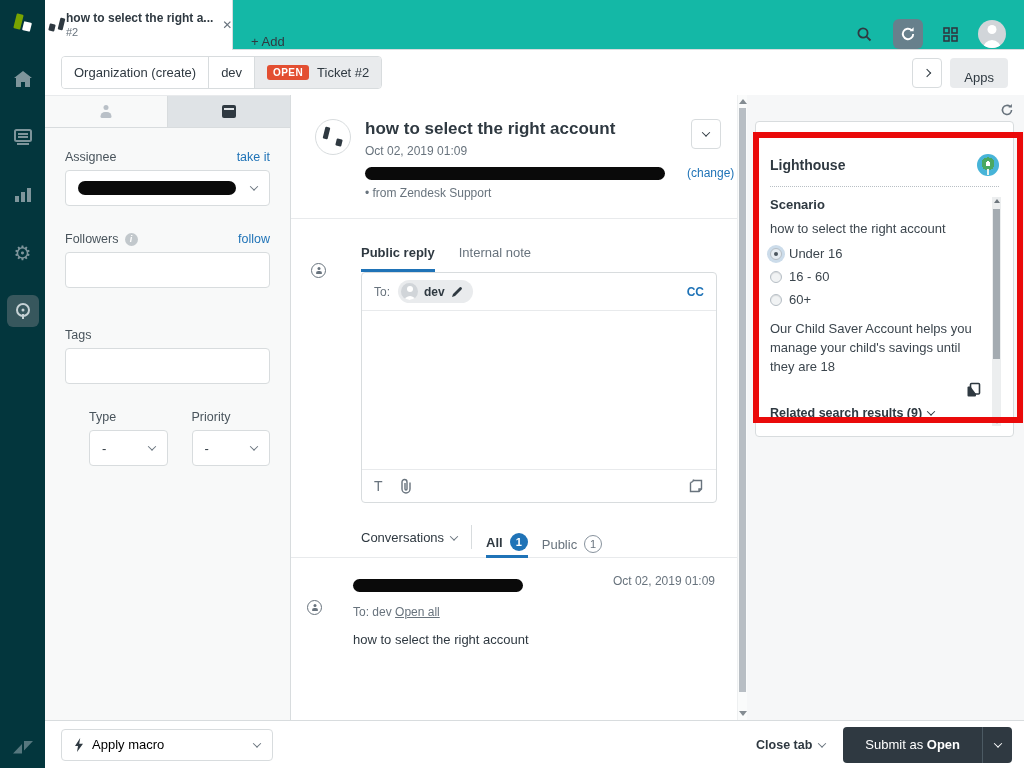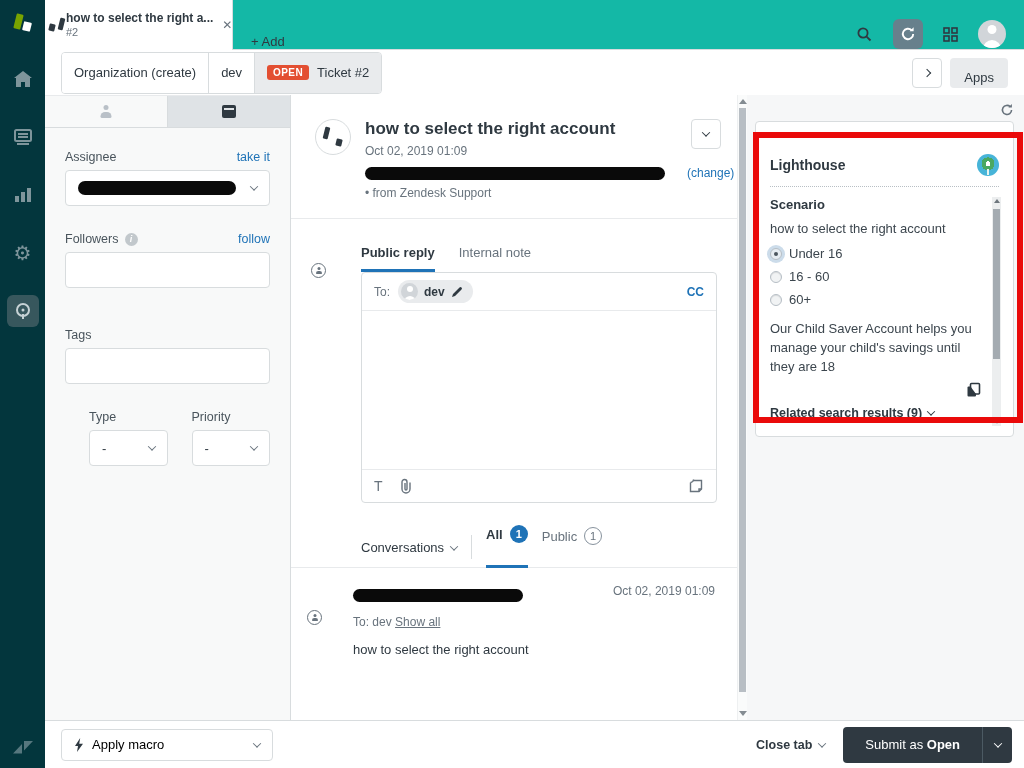--- a/index.html
+++ b/index.html
@@ -33,21 +33,21 @@
   .tab-close { margin-left:auto; color:#68737d; font-size:12px; cursor:pointer; }
   .add-btn { margin-left:18px; font-size:13px; color:#2f3941; background:none; border:none; font-family:inherit; cursor:pointer; }
   .topbar-right { margin-left:auto; display:flex; align-items:center; gap:20px; padding-right:18px; }
   .refresh-btn { width:30px; height:30px; background:#67808c; border:none; border-radius:6px; display:flex; align-items:center; justify-content:center; cursor:pointer; }
   .avatar { width:28px; height:28px; border-radius:50%; background:#d1d5d9; position:relative; overflow:hidden; }
   .avatar::before { content:''; position:absolute; top:5px; left:50%; transform:translateX(-50%); width:9px; height:9px; border-radius:50%; background:#fff; }
   .avatar::after { content:''; position:absolute; bottom:-4px; left:50%; transform:translateX(-50%); width:18px; height:12px; border-radius:9px 9px 0 0; background:#fff; }
 
   
   .crumb-bar { height:45px; display:flex; align-items:center; padding:0 16px; background:#fff; }
-  .crumbs { display:flex; border:1px solid #d8dcde; border-radius:4px; overflow:hidden; height:42px;justify-content:center; }
+  .crumbs { display:flex; border:1px solid #d8dcde; border-radius:4px; overflow:hidden; height:33px;justify-content:center; }
   .crumb { display:flex; align-items:center; padding:0 12px; font-size:13px; background:#fff; }
   .crumb + .crumb { border-left:1px solid #d8dcde; }
   .crumb.active { background:#e9ebed; gap:8px; }
   .status-badge { background:#e34f32; color:#fff; font-size:10px; font-weight:bold; letter-spacing:.4px; padding:2px 6px; border-radius:3px; }
   .crumb-right { margin-left:auto; display:flex; align-items:center; gap:8px; }
   .nav-sq-btn { width:30px; height:30px; border:1px solid #d8dcde; background:#fff; border-radius:4px; display:flex; align-items:center; justify-content:center; cursor:pointer; }
   .apps-btn { height:30px; padding:12px 14px; background:#e9ebed; border:none; border-radius:4px; font-size:13px; color:#2f3941; font-family:inherit; cursor:pointer; }
 
   
   .content { flex:1; display:flex; min-height:0; }
@@ -118,21 +118,21 @@
   .pill-name { font-size:12px; font-weight:bold; }
   .cc-lnk { margin-left:auto; font-size:12px; font-weight:bold; color:#1f73b7; cursor:pointer; }
   .editor-body { height:158px; background:#fff; }
   .editor-toolbar { border-top:1px solid #e8eaec; display:flex; align-items:center; gap:16px; padding:8px 12px; color:#68737d; }
   .tool-t { font-size:14px; cursor:pointer; }
   .tool-right { margin-left:auto; cursor:pointer; display:flex; }
 
   .conv-row { display:flex; align-items:flex-end; gap:14px; margin-top:22px; padding-left:70px; border-bottom:1px solid #e8eaec; }
   .conv-dd { display:flex; align-items:center; gap:7px; font-size:13px; padding-bottom:12px; cursor:pointer; }
   .conv-sep { width:1px; height:24px; background:#d8dcde; margin-bottom:8px; }
-  .conv-tab { display:flex; align-items:center; gap:7px; font-size:13px; padding-bottom:22px; cursor:pointer; }
+  .conv-tab { display:flex; align-items:center; gap:7px; font-size:13px; padding-bottom:4px; cursor:pointer; }
   .conv-tab.active { font-weight:bold; border-bottom:3px solid #1f73b7; margin-bottom:-1px; }
   .conv-tab.idle { color:#68737d; }
   .cbadge { width:18px; height:18px; border-radius:50%; font-size:11px; display:flex; align-items:center; justify-content:center; }
   .cbadge.filled { background:#1f73b7; color:#fff; font-weight:bold; }
   .cbadge.outline { border:1px solid #87929d; color:#68737d; }
 
   .msg { position:relative; display:flex; gap:12px; padding:18px 20px 10px 20px; }
   .msg-avatar-col { position:relative; width:30px; flex:0 0 30px; }
   .msg-date { position:absolute; right:22px; top:16px; font-size:12px; color:#68737d; }
   .redact.name { width:170px; height:13px; margin-top:3px; }
@@ -438,21 +438,21 @@
           <div class="msg-avatar-col">
             <span class="gray-avatar"></span>
             <span class="mini-badge">
                 <span class="person"></span>
               </span>
           </div>
           <div>
             <span class="redact name" style="display:inline-block"></span>
             <div class="msg-to">
               <span>To: dev</span>
-              <span class="show-all">Show all</span>
+              <span class="show-all">Open all</span>
             </div>
             <div class="msg-body">how to select the right account</div>
           </div>
           <span class="msg-date">Oct 02, 2019 01:09</span>
         </div>
 
       </main>
 
       <div class="main-sb">
         <span class="sb-arrow up"></span>

